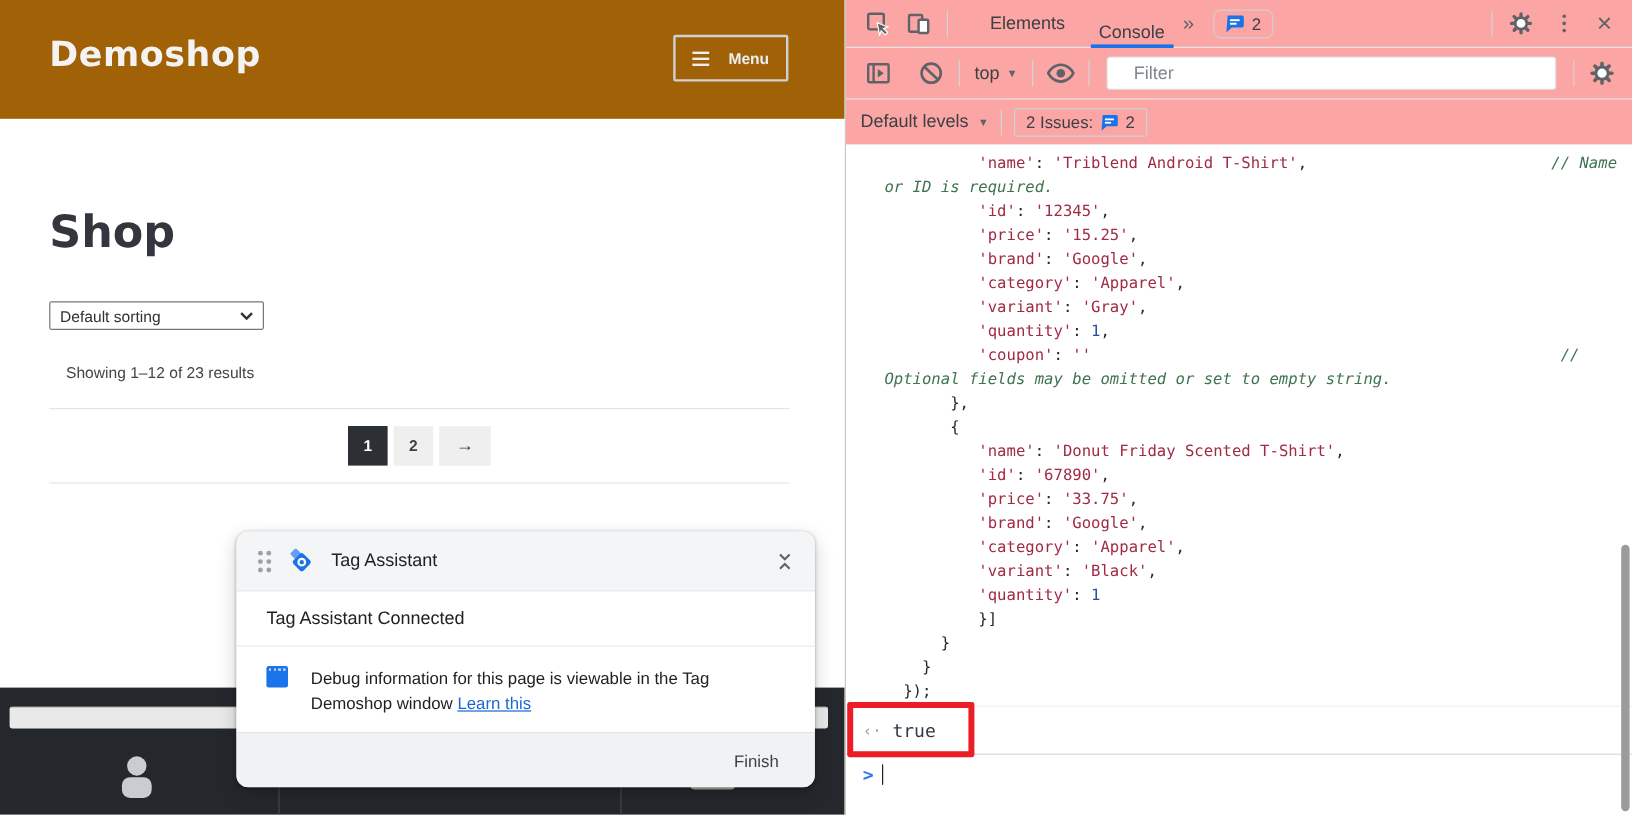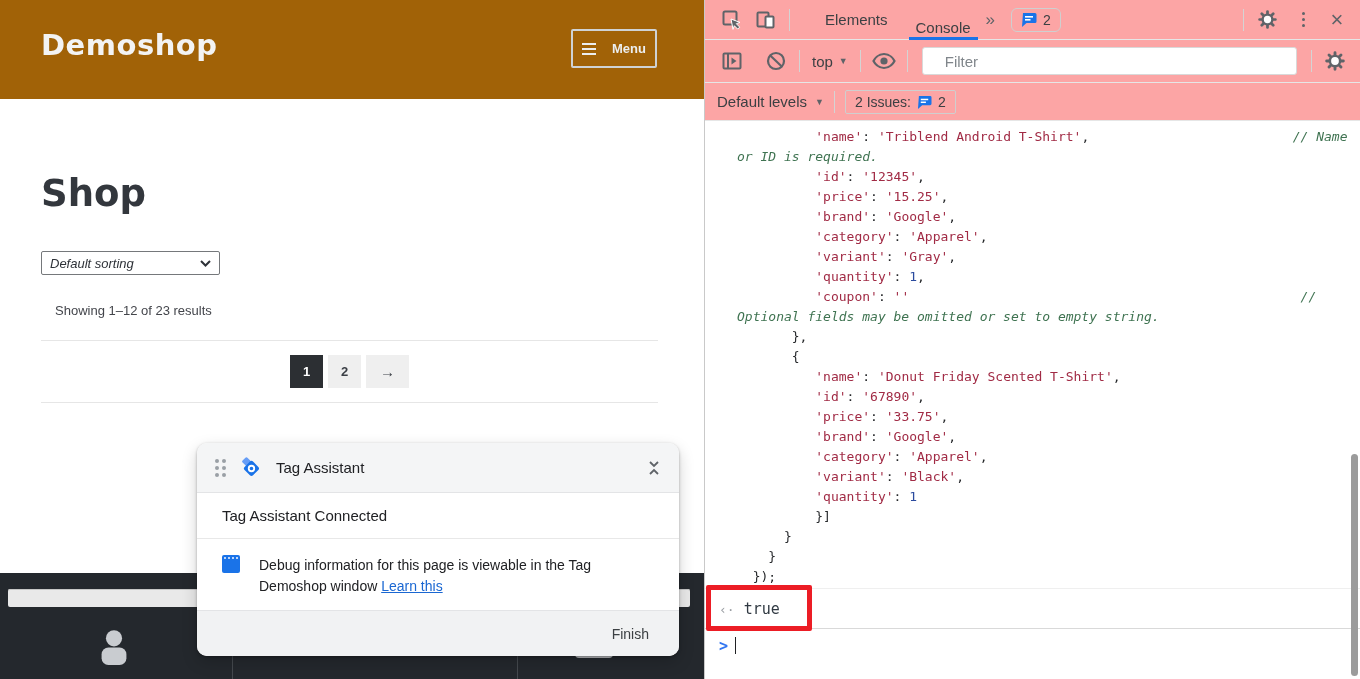--- a/index.html
+++ b/index.html
@@ -4,31 +4,31 @@
 <style>
   * { margin:0; padding:0; box-sizing:border-box; }
   html,body { width:1360px; height:679px; overflow:hidden; background:#fff;
               font-family:"Liberation Sans", sans-serif; }
 
   
   .page { position:absolute; left:0; top:0; width:704px; height:679px; background:#fff; overflow:hidden; }
   .site-header { position:absolute; left:0; top:0; width:704px; height:99px; background:#a16207; }
   .brand { position:absolute; left:41px; top:28px; color:#f3f3f3; font-family:"DejaVu Sans", sans-serif;
            font-weight:bold; font-size:29px; letter-spacing:.5px; }
-  .menu-btn { position:absolute; right:47px; top:29px; width:86px; height:39px; border:2px solid #cfd2d4;
+  .menu-btn { position:absolute; right:47px; top:29px; width:96px; height:39px; border:2px solid #cfd2d4;
               border-radius:2px; display:flex; align-items:center; justify-content:center; gap:16px;
               color:#eceeef; font-size:13px; font-weight:bold; cursor:pointer; }
   .hamburger { display:flex; flex-direction:column; gap:3px; }
   .hamburger i { display:block; width:14px; height:2px; background:#eceeef; }
 
   .shop-h1 { position:absolute; left:41px; top:172px; font-family:"DejaVu Sans", sans-serif;
              font-weight:bold; font-size:37px; color:#33373d; }
   .sort-select { position:absolute; left:41px; top:251px; width:179px; height:24px; border:1px solid #75787b;
                  border-radius:2px; background:#fff; display:flex; align-items:center; padding:0 8px;
-                 font-size:13px; color:#2e3238; cursor:pointer;font-style:italic; }
+                 font-size:13px; color:#2e3238; cursor:pointer; }
   .sort-select .chev { margin-left:auto; }
   .results { position:absolute; left:55px; top:303px; font-size:13px; color:#43454b; }
   .hr { position:absolute; left:41px; width:617px; height:1px; background:#e6e6e6; }
   .pagination { position:absolute; left:41px; top:355px; width:617px; display:flex; justify-content:center; gap:5px; }
   .pg { width:33px; height:33px; display:flex; align-items:center; justify-content:center;
         font-size:13px; font-weight:bold; color:#3b3f46; background:#efefef; cursor:pointer; }
   .pg.active { background:#2c2f33; color:#fff; }
   .pg.next { width:43px; font-weight:normal; font-size:15px; }
 
   .site-footer { position:absolute; left:0; top:573px; width:704px; height:106px; background:#24282d; }

